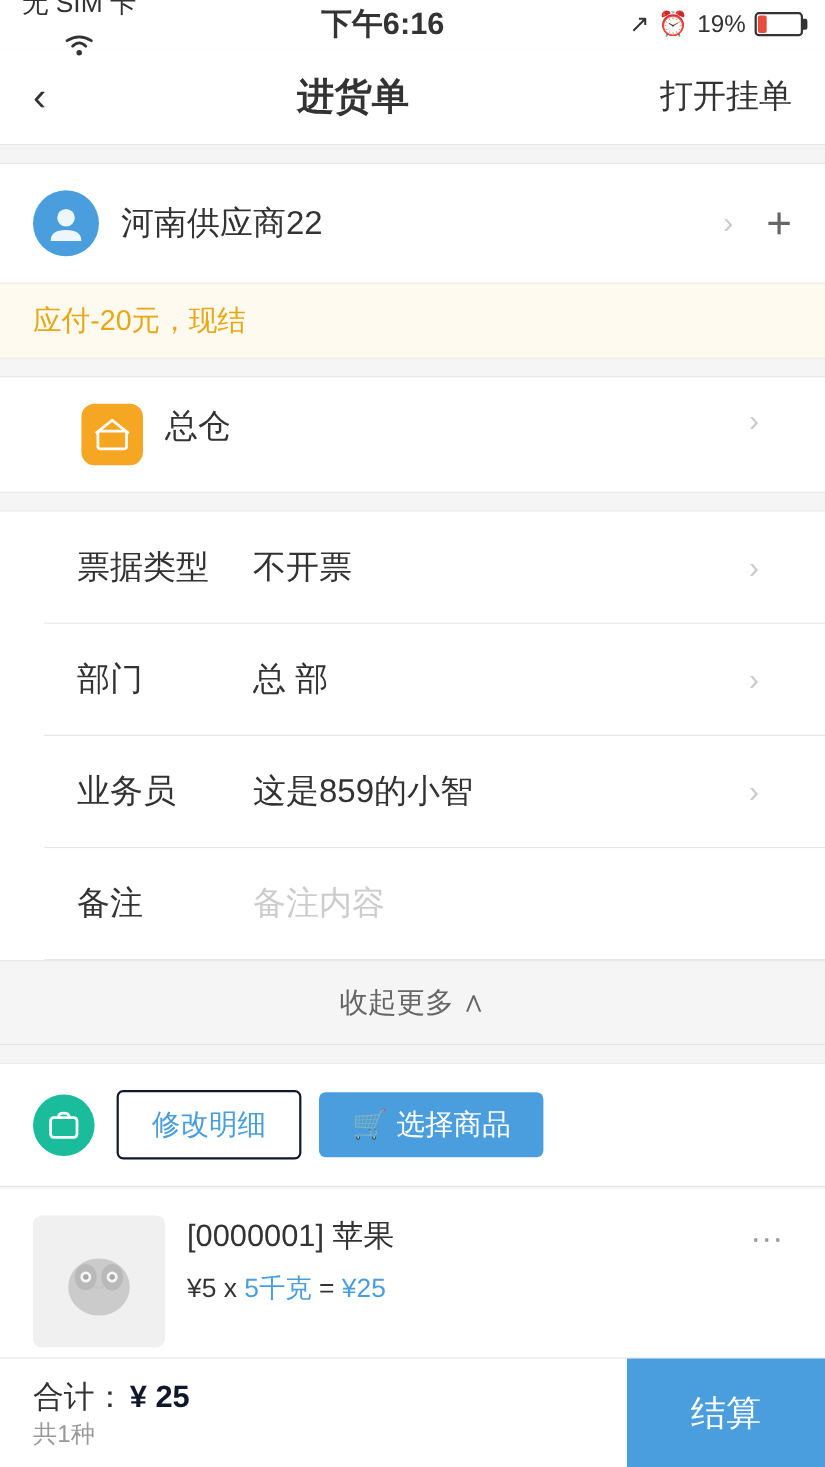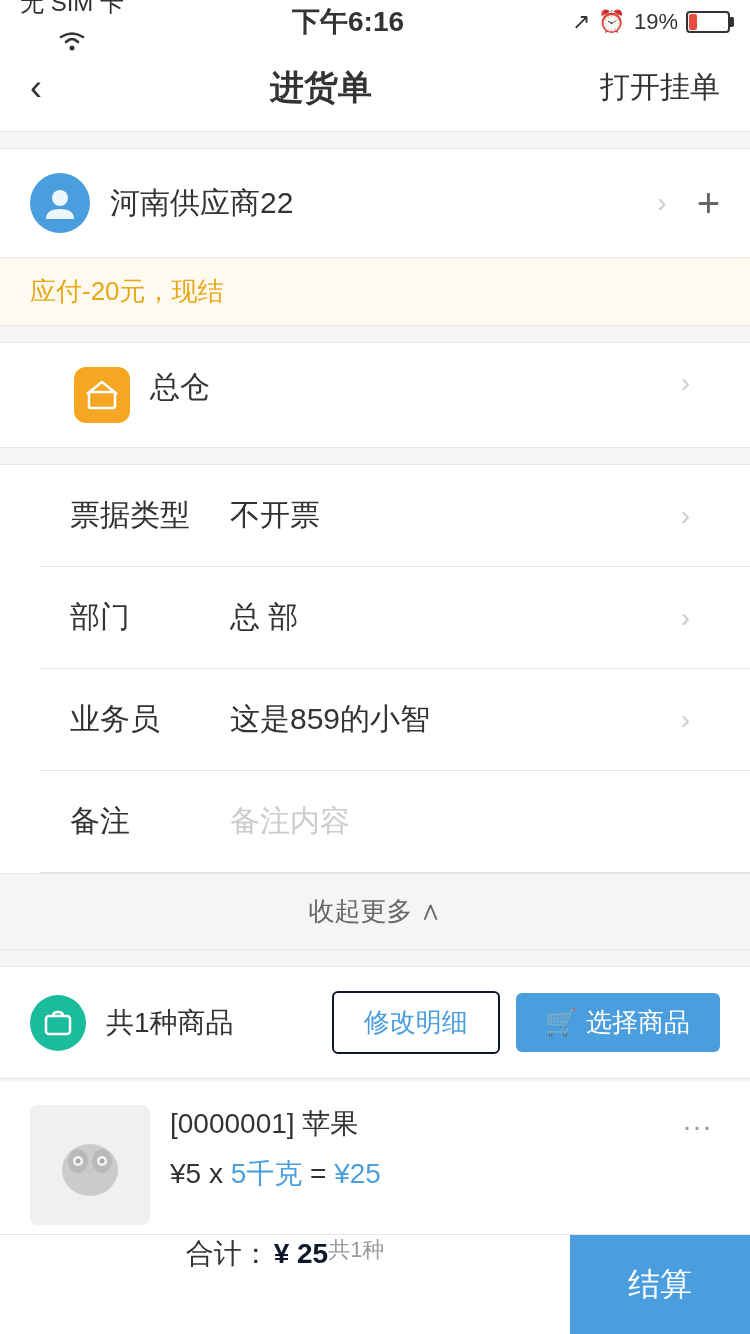--- a/index.html
+++ b/index.html
@@ -200,40 +200,40 @@
       border-radius: 8px;
       margin-right: 20px;
       display: flex;
       align-items: center;
       justify-content: center;
       flex-shrink: 0;
       overflow: hidden;
     }
     .product-info { flex: 1; }
     .product-name { font-size: 28px; color: #333; margin-bottom: 12px; font-weight: 500; }
-    .product-price { font-size: 28px; color: #333; }
+    .product-price { font-size: 24px; color: #333; }
     .product-price .highlight { color: #4a9edd; }
     .more-btn { font-size: 30px; color: #999; padding: 4px 8px; }
 
     
     .bottom-bar {
       position: fixed;
       bottom: 0;
       left: 0;
       width: 750px;
       height: 100px;
       display: flex;
       align-items: stretch;
       background: #fff;
       border-top: 1px solid #e5e5e5;
     }
     .total-area {
       flex: 1;
       display: flex;
-      flex-direction: row;
+      flex-direction: column;
       justify-content: center;
       padding: 0 30px;
     }
     .total-amount { font-size: 28px; color: #0f172a; font-weight: 600; }
     .total-count { font-size: 22px; color: #999; }
     .btn-pending {
       width: 180px;
       background: #f5a623;
       color: #fff;
       font-size: 32px;
@@ -341,21 +341,20 @@
   <span>收起更多 ∧</span>
 </div>
 
 <div class="products-header">
   <div class="products-icon">
     <svg width="30" height="30" viewBox="0 0 30 30">
       <rect x="3" y="8" width="24" height="18" rx="3" fill="none" stroke="#fff" stroke-width="2.5"></rect>
       <path d="M10 8 Q10 4 15 4 Q20 4 20 8" fill="none" stroke="#fff" stroke-width="2.5"></path>
     </svg>
   </div>
-  <span class="products-count">共1种商品</span>
   <button class="btn-edit">修改明细</button>
   <button class="btn-select">
     <span>🛒</span>
     <span>选择商品</span>
   </button>
 </div>
 
 <div class="product-item">
   <div class="product-thumb">
 

